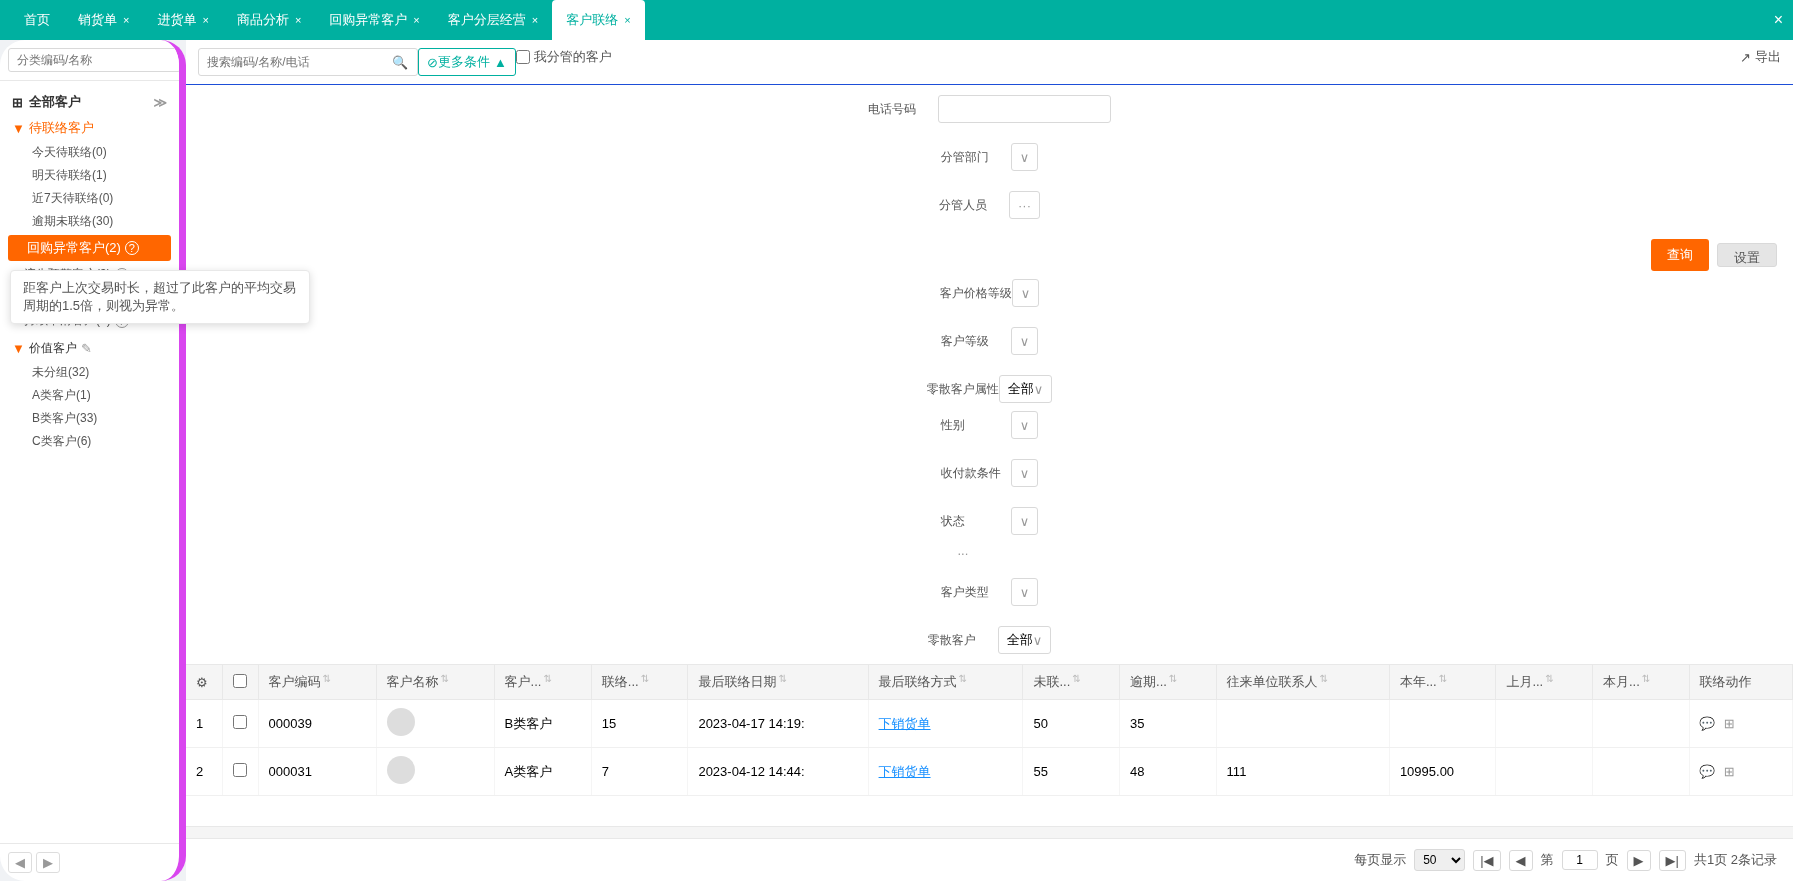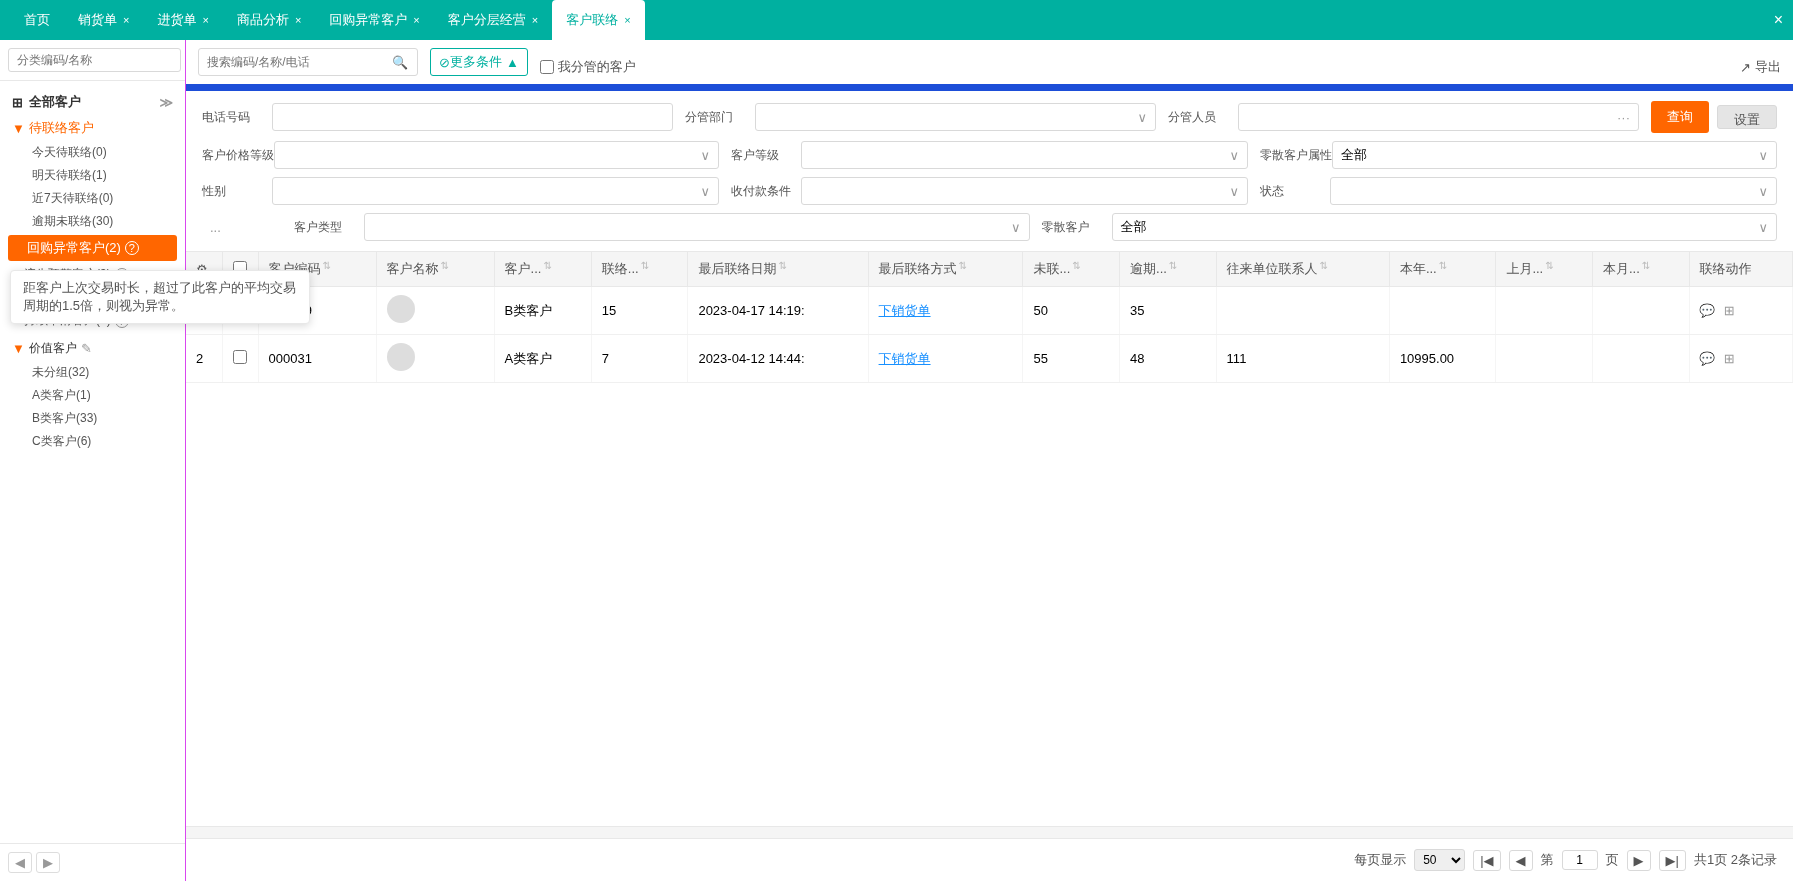--- a/index.html
+++ b/index.html
@@ -16,22 +16,22 @@
     }
     .nav-tab.active { background: white; color: #00b0a0; border-radius: 4px 4px 0 0; }
     .nav-tab .close-x { margin-left: 6px; font-size: 11px; cursor: pointer; }
     .top-nav-close { position: absolute; right: 10px; top: 50%; transform: translateY(-50%); cursor: pointer; color: white; font-size: 16px; }
 
     
     .main-layout { display: flex; height: calc(881px - 40px); }
 
     
     .sidebar {
-      width: 186px; min-width: 186px; background: white; border-right: 1px solid #d946ef;
-      display: flex; flex-direction: column; overflow: hidden;
+      width: 186px; min-width: 186px; background: white; border-right: 7px solid #d946ef;
+      display: flex; flex-direction: column; overflow: hidden; border-radius: 25px;
     }
     .sidebar-search {
       padding: 8px; border-bottom: 1px solid #e8e8e8; display: flex; align-items: center;
     }
     .sidebar-search input {
       flex: 1; border: 1px solid #d9d9d9; border-radius: 3px; padding: 4px 8px;
       font-size: 12px; outline: none;
     }
     .sidebar-search .search-btn {
       margin-left: 4px; color: #999; cursor: pointer;
@@ -51,22 +51,22 @@
 
     .sidebar-sub-item {
       padding: 3px 12px 3px 24px; color: #555; font-size: 12px; cursor: pointer;
     }
 
     
     .main-content { flex: 1; display: flex; flex-direction: column; overflow: hidden; background: #f5f5f5; }
 
     
     .filter-bar {
-      background: white; padding: 8px 12px; border-bottom: 7px solid #1d4ed8;
-      display: flex; align-items: flex-end; gap: 12px;
+      background: white; padding: 8px 12px; border-bottom: 1px solid #1d4ed8;
+      display: flex; align-items: flex-start; gap: 0;
     }
     .filter-bar .search-input-wrap {
       display: flex; align-items: center; border: 1px solid #d9d9d9;
       border-radius: 3px; padding: 0 8px; height: 28px; width: 220px;
     }
     .filter-bar .search-input-wrap input { border: none; outline: none; font-size: 12px; flex: 1; }
     .filter-bar .search-icon { color: #00b0a0; cursor: pointer; }
     .more-conditions {
       display: flex; align-items: center; color: #00b0a0; cursor: pointer; font-size: 12px;
       border: 1px solid #00b0a0; border-radius: 3px; padding: 2px 8px; height: 28px;
@@ -75,21 +75,21 @@
     .my-customers input[type="checkbox"] { cursor: pointer; }
     .export-btn {
       margin-left: auto; display: flex; align-items: center; gap: 4px;
       color: #555; cursor: pointer; font-size: 12px;
     }
 
     
     .adv-filter {
       background: white; padding: 10px 16px; border-bottom: 1px solid #e8e8e8;
     }
-    .adv-filter-row { display: flex; align-items: center; margin-bottom: 8px; gap: 12px; }
+    .adv-filter-row { display: flex; align-items: center; margin-bottom: 8px; gap: 20px; flex-direction: column; }
     .adv-filter-row:last-child { margin-bottom: 0; }
     .filter-item { display: flex; align-items: center; flex: 1; min-width: 0; }
     .filter-label { color: #555; font-size: 12px; white-space: nowrap; min-width: 70px; }
     .filter-select {
       flex: 1; border: 1px solid #d9d9d9; border-radius: 3px; padding: 4px 8px;
       font-size: 12px; display: flex; align-items: center; cursor: pointer;
       height: 28px; background: white; position: relative;
     }
     .filter-select .select-arrow { margin-left: auto; color: #999; }
     .filter-input {

